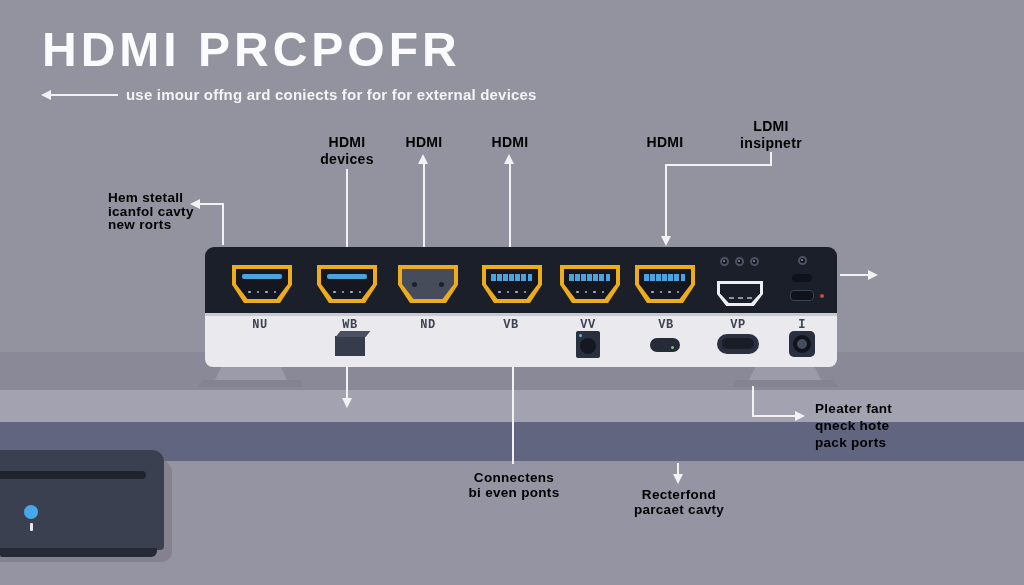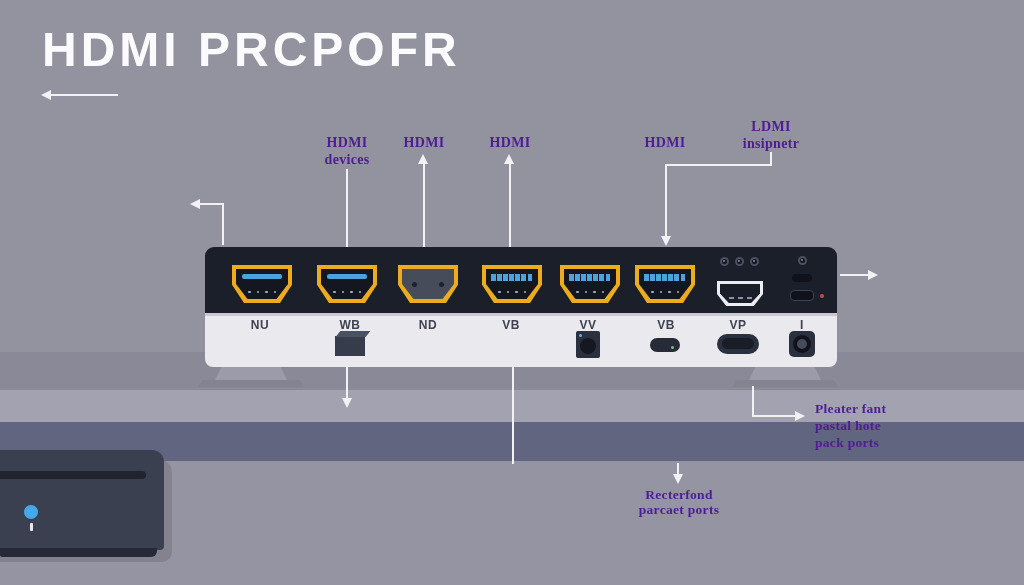--- a/index.html
+++ b/index.html
@@ -10,21 +10,21 @@
   }
   
   .strip-shadow{position:absolute; left:0; top:352px; width:1024px; height:38px; background:var(--strip-shadow,#8a8998);}
   .strip-light{position:absolute; left:0; top:390px; width:1024px; height:32px; background:var(--strip-light,#a3a2b0);}
   .band-dark{position:absolute; left:0; top:422px; width:1024px; height:39px; background:var(--band-dark,#616580);}
   .bg-bottom{position:absolute; left:0; top:461px; width:1024px; height:124px; background:#9594a3;}
 
   
   .title{position:absolute; left:42px; top:22px; font-size:48px; letter-spacing:4px; color:#fbfbfd; z-index:6;}
   .subtitle{position:absolute; left:126px; top:86px; font-size:15px; color:#f3f3f7; letter-spacing:0.2px; z-index:6;}
-  .ann{position:absolute; color:#4c1d95; font-size:13.5px; line-height:15px; white-space:pre-line; letter-spacing:0.3px; z-index:6;font-family:Liberation Serif, serif;}
+  .ann{position:absolute; color:#000000; font-size:13.5px; line-height:15px; white-space:pre-line; letter-spacing:0.3px; z-index:6;}
   .ann.big{font-size:14px; line-height:17px;}
   .center{transform:translateX(-50%); text-align:center;}
 
   
   .vline{position:absolute; width:2px; background:var(--line-white,#f2f2f4); z-index:5;}
   .hline{position:absolute; height:2px; background:var(--line-white,#f2f2f4); z-index:5;}
   .ah{position:absolute; width:0; height:0; z-index:5;}
   .ah-left{border-top:5px solid transparent; border-bottom:5px solid transparent; border-right:10px solid var(--line-white,#f2f2f4);}
   .ah-right{border-top:5px solid transparent; border-bottom:5px solid transparent; border-left:10px solid var(--line-white,#f2f2f4);}
   .ah-up{border-left:5px solid transparent; border-right:5px solid transparent; border-bottom:10px solid var(--line-white,#f2f2f4);}
@@ -60,21 +60,21 @@
     clip-path:polygon(0 0,100% 0,100% 50%,78% 100%,22% 100%,0 50%);}
   .hwmarks{position:absolute; bottom:4px; left:0; right:0; display:flex; justify-content:center; gap:4px;}
   .hwmark{width:5px; height:2px; background:#8c93a3;}
 
   .led{position:absolute; width:5px; height:5px; border-radius:50%; border:2px solid #4c5263; background:#12151e; z-index:5;}
   .led::after{content:""; position:absolute; left:1.2px; top:1.2px; width:2px; height:2px; border-radius:50%; background:#8a93a5;}
   .pill{position:absolute; background:#0f121b; border-radius:4px; z-index:5;}
   .reddot{position:absolute; left:820px; top:294px; width:4px; height:4px; border-radius:50%; background:var(--red-dot,#cc4b44); z-index:5;}
 
   
-  .plabel{position:absolute; top:318px; transform:translateX(-50%); font-size:12px; color:#3f4250; letter-spacing:0.5px; z-index:5;}
+  .plabel{position:absolute; top:318px; transform:translateX(-50%); font-size:12px; color:#3f4250; letter-spacing:0.5px; z-index:5;font-family:Liberation Mono, monospace;}
   .conn{position:absolute; z-index:5;}
   .conn-box{left:335px; top:336px; width:30px; height:20px; background:#363c4b;}
   .conn-box::before{content:""; position:absolute; left:3px; top:-5px; width:30px; height:6px; background:#4a5163; transform:skewX(-38deg);}
   .conn-sq{left:576px; top:331px; width:24px; height:27px; background:#2b303e; border-radius:2px;}
   .conn-sq::after{content:""; position:absolute; left:4px; top:7px; width:16px; height:16px; border-radius:50%; background:#151822;}
   .conn-sq::before{content:""; position:absolute; left:3px; top:3px; width:3px; height:3px; border-radius:50%; background:#58b7ef;}
   .conn-pill{left:650px; top:338px; width:30px; height:14px; background:#262b37; border-radius:7px;}
   .conn-pill::after{content:""; position:absolute; right:6px; bottom:3px; width:3px; height:3px; border-radius:50%; background:#7cc47e;}
   .conn-oval{left:717px; top:334px; width:42px; height:20px; background:#2b3040; border-radius:10px;}
   .conn-oval::after{content:""; position:absolute; left:5px; top:4px; width:32px; height:11px; border-radius:6px; background:#191d28;}
@@ -95,28 +95,32 @@
 <div id="stage">
 
   <div class="strip-shadow"></div>
   <div class="strip-light"></div>
   <div class="band-dark"></div>
   <div class="bg-bottom"></div>
 
   <div class="title">HDMI PRCPOFR</div>
   <div class="hline" style="left:50px; top:94px; width:68px;"></div>
   <div class="ah ah-left" style="left:41px; top:90px;"></div>
+  <div class="subtitle">use imour offng ard coniects for for for external devices</div>
 
   <div class="ann big center" style="left:347px; top:134px;">HDMI
 devices</div>
   <div class="ann big center" style="left:424px; top:134px;">HDMI</div>
   <div class="ann big center" style="left:510px; top:134px;">HDMI</div>
   <div class="ann big center" style="left:665px; top:134px;">HDMI</div>
   <div class="ann big center" style="left:771px; top:118px;">LDMI
 insipnetr</div>
+  <div class="ann" style="left:108px; top:191px; line-height:13.5px;">Hem stetall
+icanfol cavty
+new rorts</div>
 
   <div class="vline" style="left:346px; top:169px; height:78px;"></div>
   <div class="vline" style="left:423px; top:163px; height:84px;"></div>
   <div class="ah ah-up" style="left:418px; top:154px;"></div>
   <div class="vline" style="left:509px; top:163px; height:84px;"></div>
   <div class="ah ah-up" style="left:504px; top:154px;"></div>
   <div class="vline" style="left:770px; top:152px; height:14px;"></div>
   <div class="hline" style="left:665px; top:164px; width:107px;"></div>
   <div class="vline" style="left:665px; top:164px; height:74px;"></div>
   <div class="ah ah-down" style="left:661px; top:236px;"></div>
@@ -262,24 +266,26 @@
 
   <div class="vline" style="left:346px; top:367px; height:33px;"></div>
   <div class="ah ah-down" style="left:342px; top:398px;"></div>
   <div class="vline" style="left:512px; top:367px; height:97px;"></div>
   <div class="vline" style="left:752px; top:386px; height:31px;"></div>
   <div class="hline" style="left:752px; top:415px; width:45px;"></div>
   <div class="ah ah-right" style="left:795px; top:411px;"></div>
   <div class="vline" style="left:677px; top:463px; height:13px;"></div>
   <div class="ah ah-down" style="left:673px; top:474px;"></div>
 
+  <div class="ann center" style="left:514px; top:470px;">Connectens
+bi even ponts</div>
   <div class="ann center" style="left:679px; top:487px;">Recterfond
-parcaet ports</div>
+parcaet cavty</div>
   <div class="ann" style="left:815px; top:400px; line-height:17px;">Pleater fant
-pastal hote
+qneck hote
 pack ports</div>
 
   <div class="console-shadow"></div>
   <div class="console">
     <div class="console-slot"></div>
     <div class="console-base"></div>
     <div class="console-led"></div>
     <div class="console-tick"></div>
   </div>
 

